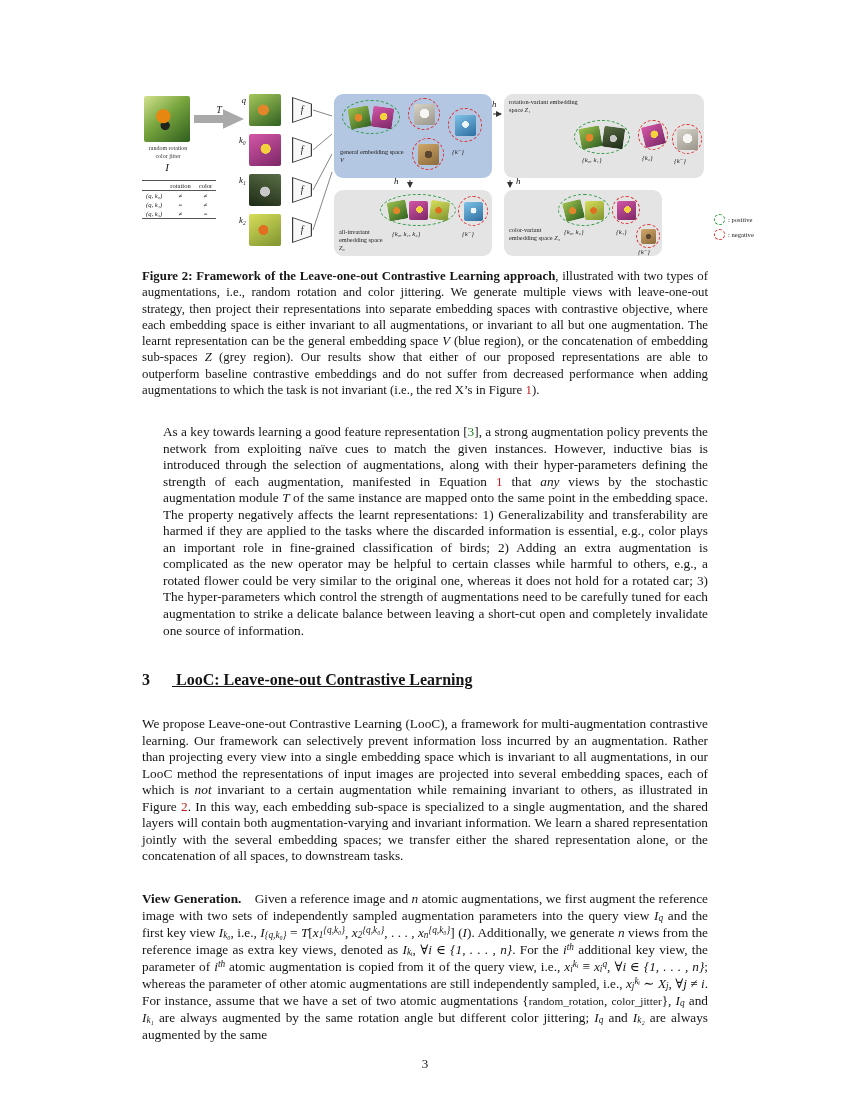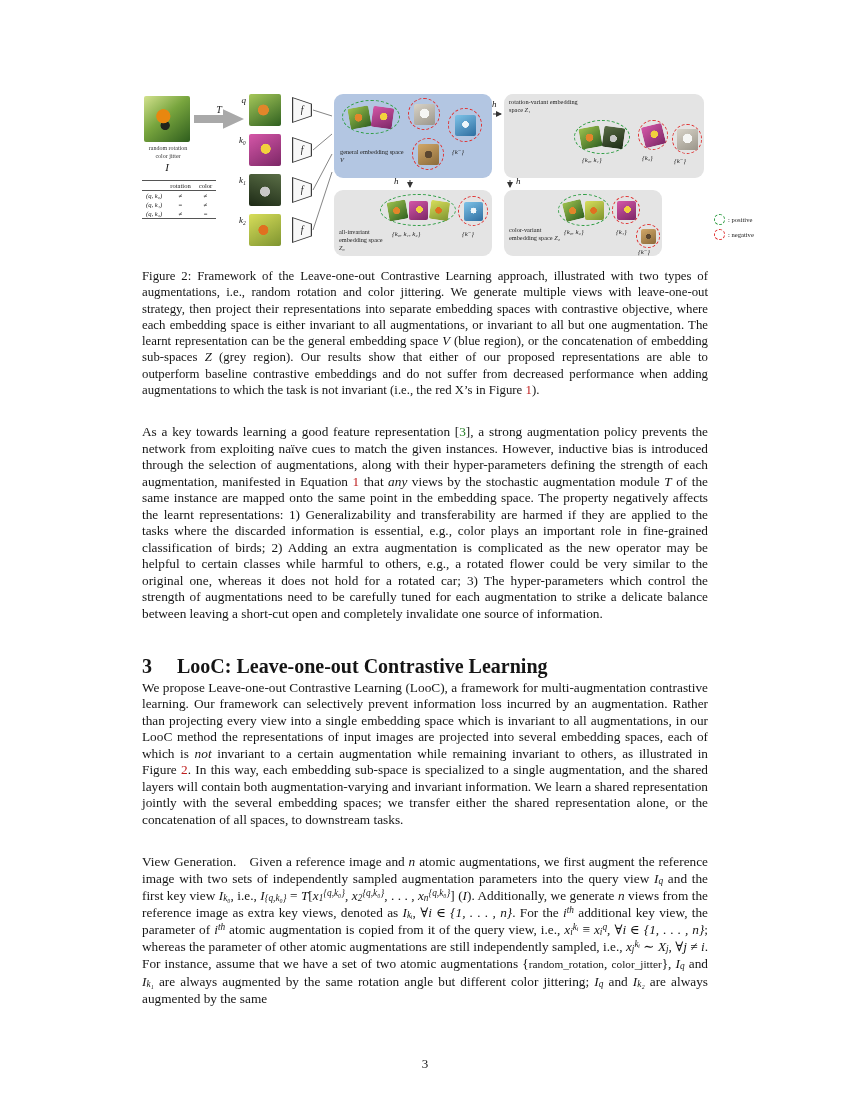--- a/index.html
+++ b/index.html
@@ -4,28 +4,28 @@
 <style>
   *{box-sizing:border-box;}
   html,body{margin:0;padding:0;background:#ffffff;}
   .page{position:relative;width:850px;height:1100px;margin:0 auto;background:#fff;
         font-family:"Liberation Serif","DejaVu Serif",serif;color:#151515;overflow:hidden;}
   .content{width:566px;margin:0 auto;padding-top:92px;}
 
   
   .para{font-size:13.3px;line-height:1.245;text-align:justify;margin:0;}
   .caption{font-size:12.8px;line-height:1.27;text-align:justify;margin:10px 0 0 0;}
-  .para1{margin-top:26px;}
-  .section{font-size:20px;font-weight:bold;margin:32px 0 0 0;}
+  .para1{margin-top:26px;margin-left:21px;}
+  .section{font-size:16px;font-weight:bold;margin:32px 0 0 0;text-decoration:underline;}
   .secnum{display:inline-block;min-width:30px;}
-  .para2{margin-top:2px;}
+  .para2{margin-top:27px;}
   .para3{margin-top:26px;}
   .pagenum{position:absolute;left:0;right:0;bottom:28px;text-align:center;font-size:13px;}
 
-  .b{font-weight:normal;}
+  .b{font-weight:bold;}
   .i{font-style:italic;}
   .m{font-family:"Liberation Serif","DejaVu Serif","DejaVu Sans",serif;font-style:italic;}
   .msub{font-family:"Liberation Serif","DejaVu Serif","DejaVu Sans",serif;font-style:italic;font-size:70%;vertical-align:-0.16em;}
   .msup{font-family:"Liberation Serif","DejaVu Serif","DejaVu Sans",serif;font-style:italic;font-size:70%;vertical-align:0.38em;}
   .tt{font-family:Liberation Serif, serif;font-size:85%;}
   .ref-red{color:#bf1e1e;}
   .ref-green{color:#1f7a1f;}
 
   
   .fig-diagram{position:relative;width:620px;height:166px;font-family:"Liberation Serif","DejaVu Serif",serif;}

